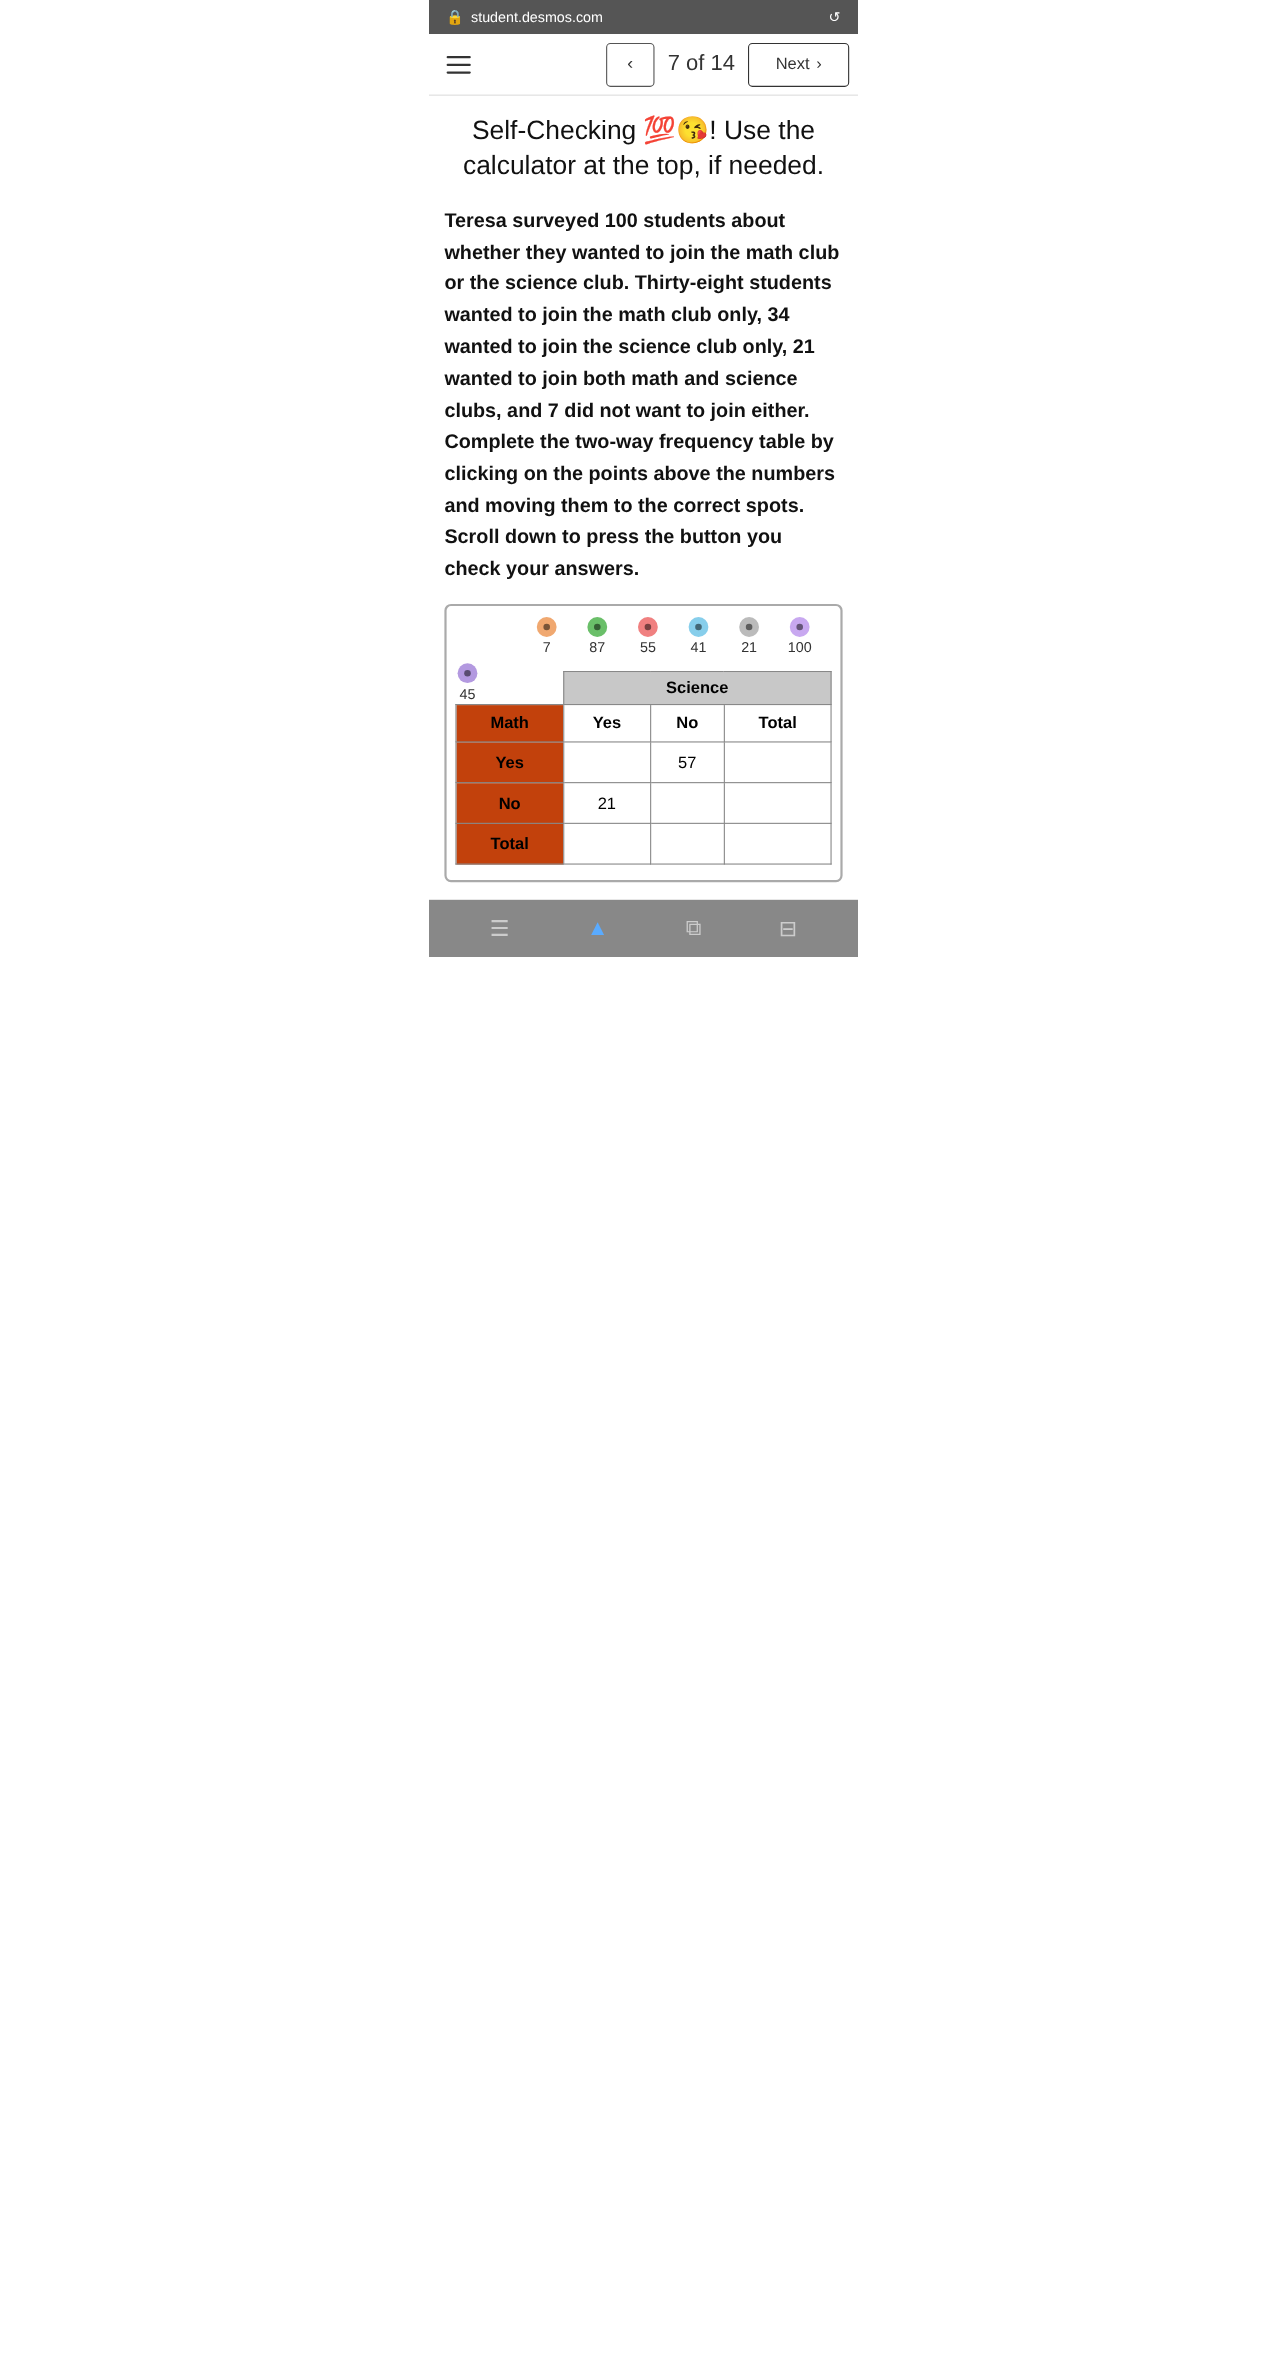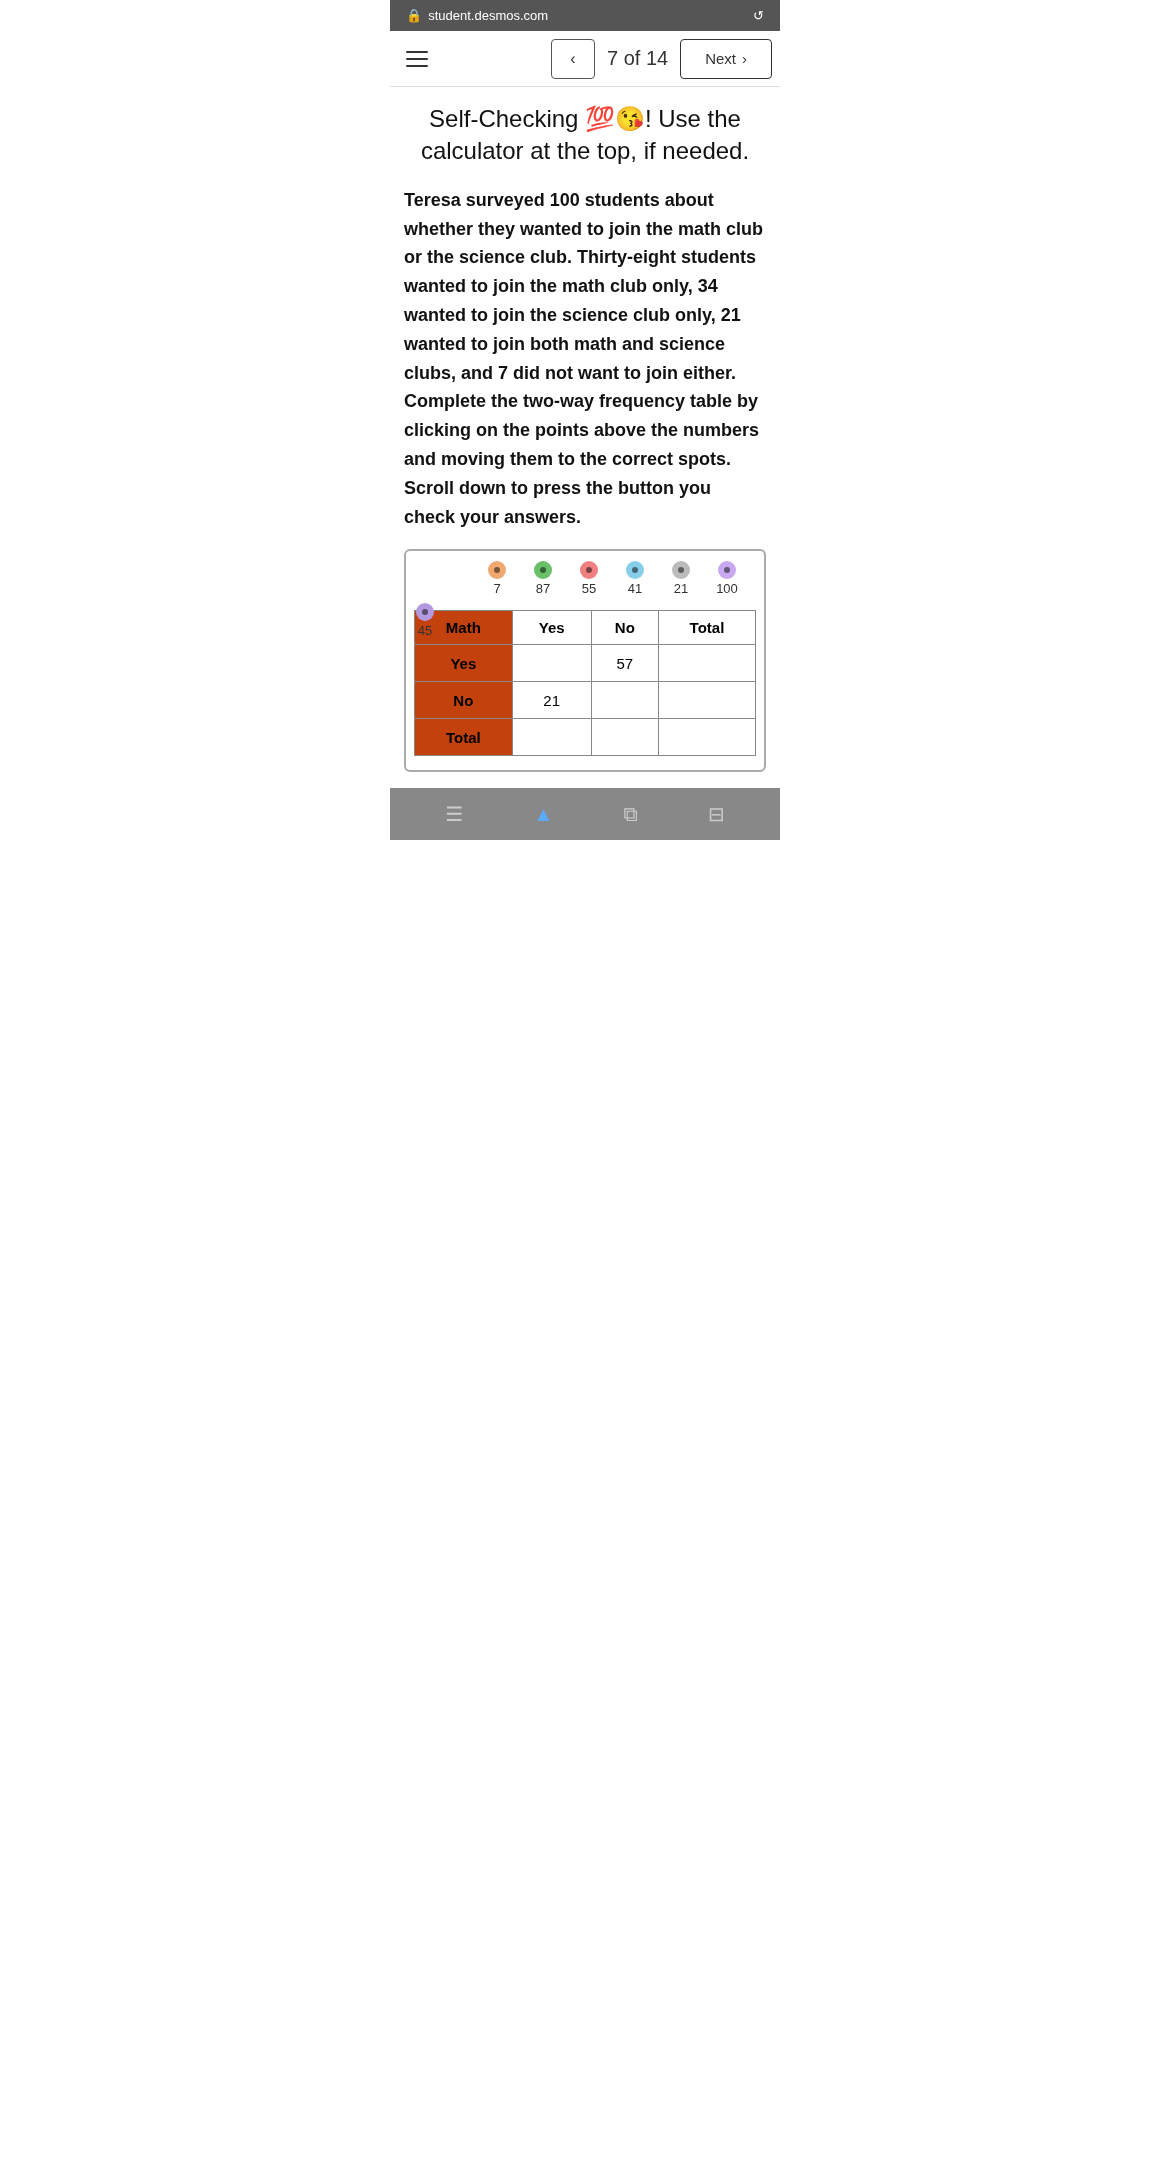--- a/index.html
+++ b/index.html
@@ -300,20 +300,24 @@
       <div class="point-item">
         <div class="point-circle" style="background:#c8a8f0;"></div>
         <span class="point-label">100</span>
       </div>
     </div>
 
     <div class="table-wrapper">
       <table class="freq-table">
         <tbody>
 
+          <tr class="science-header-row">
+            <td class="blank-corner"></td>
+            <td colspan="3">Science</td>
+          </tr>
 
           <tr class="col-header-row">
             <td><strong>Math</strong></td>
             <td><strong>Yes</strong></td>
             <td><strong>No</strong></td>
             <td><strong>Total</strong></td>
           </tr>
 
           <tr>
             <td>Yes</td>

